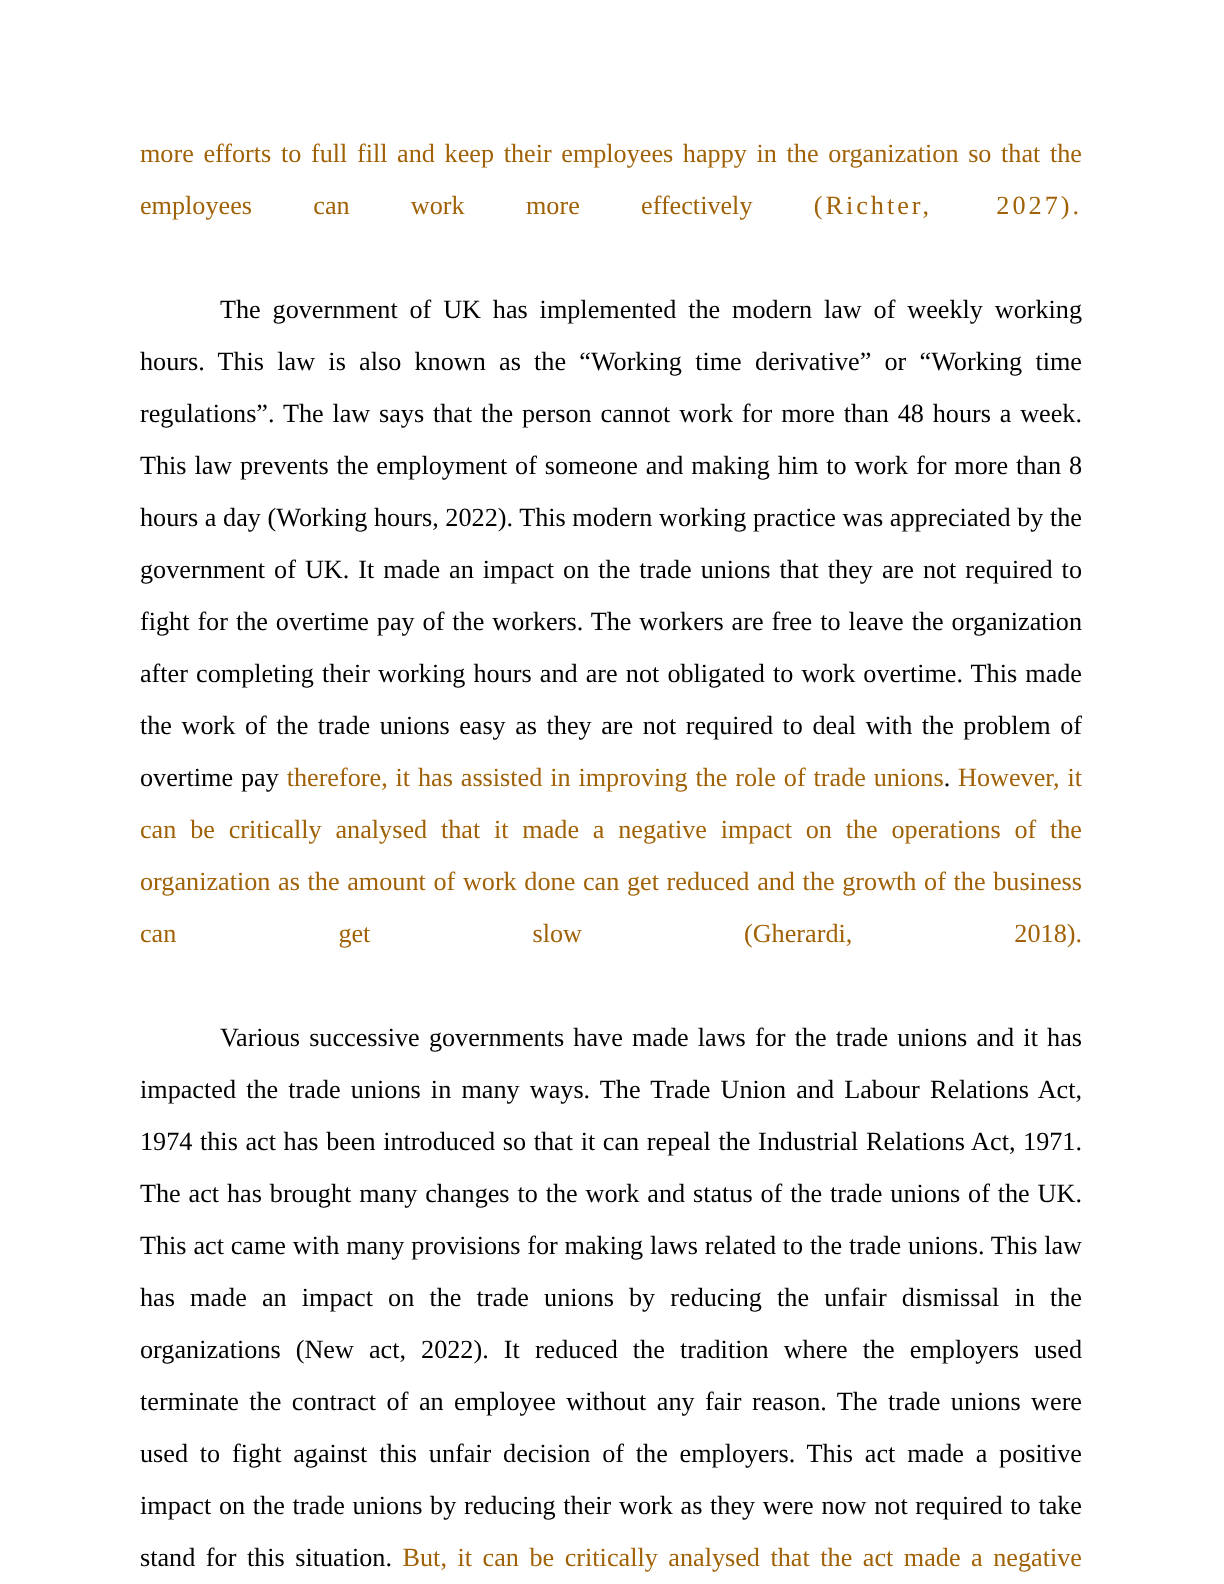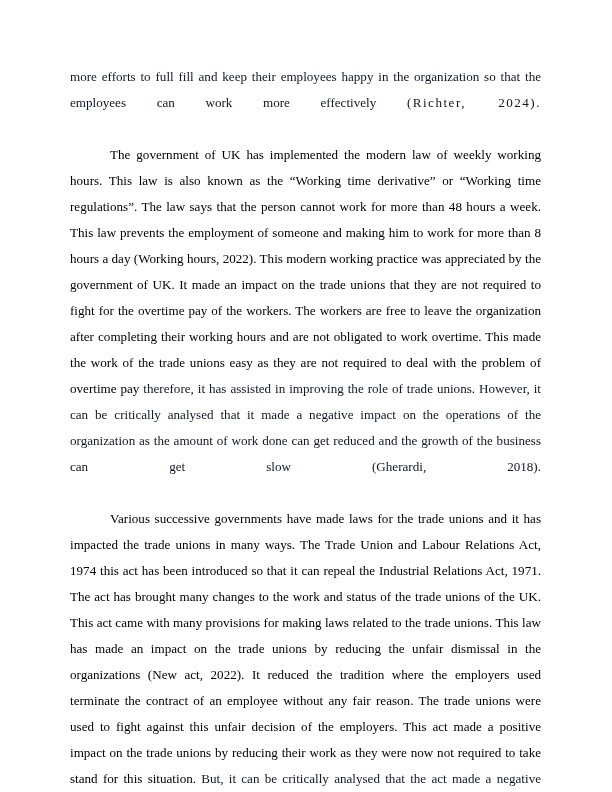--- a/index.html
+++ b/index.html
@@ -44,42 +44,42 @@
   }
 
   
   .para::after {
     content: "";
     display: inline-block;
     width: 100%;
   }
 
   .hl {
-    color: #0f172a;
+    color: #a16207;
   }
 
   .ital {
   }
 
   .blk {
     color: #000000;
   }
 
   .wsp {
     letter-spacing: 1.5px;
   }
 </style>
 </head>
 <body>
 
 <div class="page">
   <div class="text-column">
 
     <p class="para no-indent">
-      <span class="hl">more efforts to full fill and keep their employees happy in the organization so that the employees can work more effectively </span><span class="hl wsp"> (Richter, 2024).</span>
+      <span class="hl">more efforts to full fill and keep their employees happy in the organization so that the employees can work more effectively </span><span class="hl wsp"> (Richter, 2027).</span>
     </p>
 
     <p class="para">
       <span>The government of UK has implemented the modern law of weekly working hours. This law is also known as the “Working time derivative” or “Working time regulations”. The law says that the person cannot work for more than 48 hours a week. This law prevents the employment of someone and making him to work for more than 8 hours a day (</span><span class="ital">Working hours</span><span>, 2022). This modern working practice was appreciated by the government of UK. It made an impact on the trade unions that they are not required to fight for the overtime pay of the workers. The workers are free to leave the organization after completing their working hours and are not obligated to work overtime. This made the work of the trade unions easy as they are not required to deal with the problem of overtime pay </span><span class="hl">therefore, it has assisted in improving the role of trade unions</span><span class="blk">.</span><span class="hl"> However, it can be critically analysed that it made a negative impact on the operations of the organization as the amount of work done can get reduced and the growth of the business can get slow (Gherardi, 2018).</span>
     </p>
 
     <p class="para">
       <span>Various successive governments have made laws for the trade unions and it has impacted the trade unions in many ways. The Trade Union and Labour Relations Act, 1974 this act has been introduced so that it can repeal the Industrial Relations Act, 1971. The act has brought many changes to the work and status of the trade unions of the UK. This act came with many provisions for making laws related to the trade unions. This law has made an impact on the trade unions by reducing the unfair dismissal in the organizations (</span><span class="ital">New act</span><span>, 2022). It reduced the tradition where the employers used terminate the contract of an employee without any fair reason. The trade unions were used to fight against this unfair decision of the employers. This act made a positive impact on the trade unions by reducing their work as they were now not required to take stand for this situation. </span><span class="hl">But, it can be critically analysed that the act made a negative impact on the organization by making them to handle the huge amount of staff and will not be able to pay that much amount of wages which makes the organization to reduce benefits for the employees (Korunka, 2021).</span>
     </p>
 

